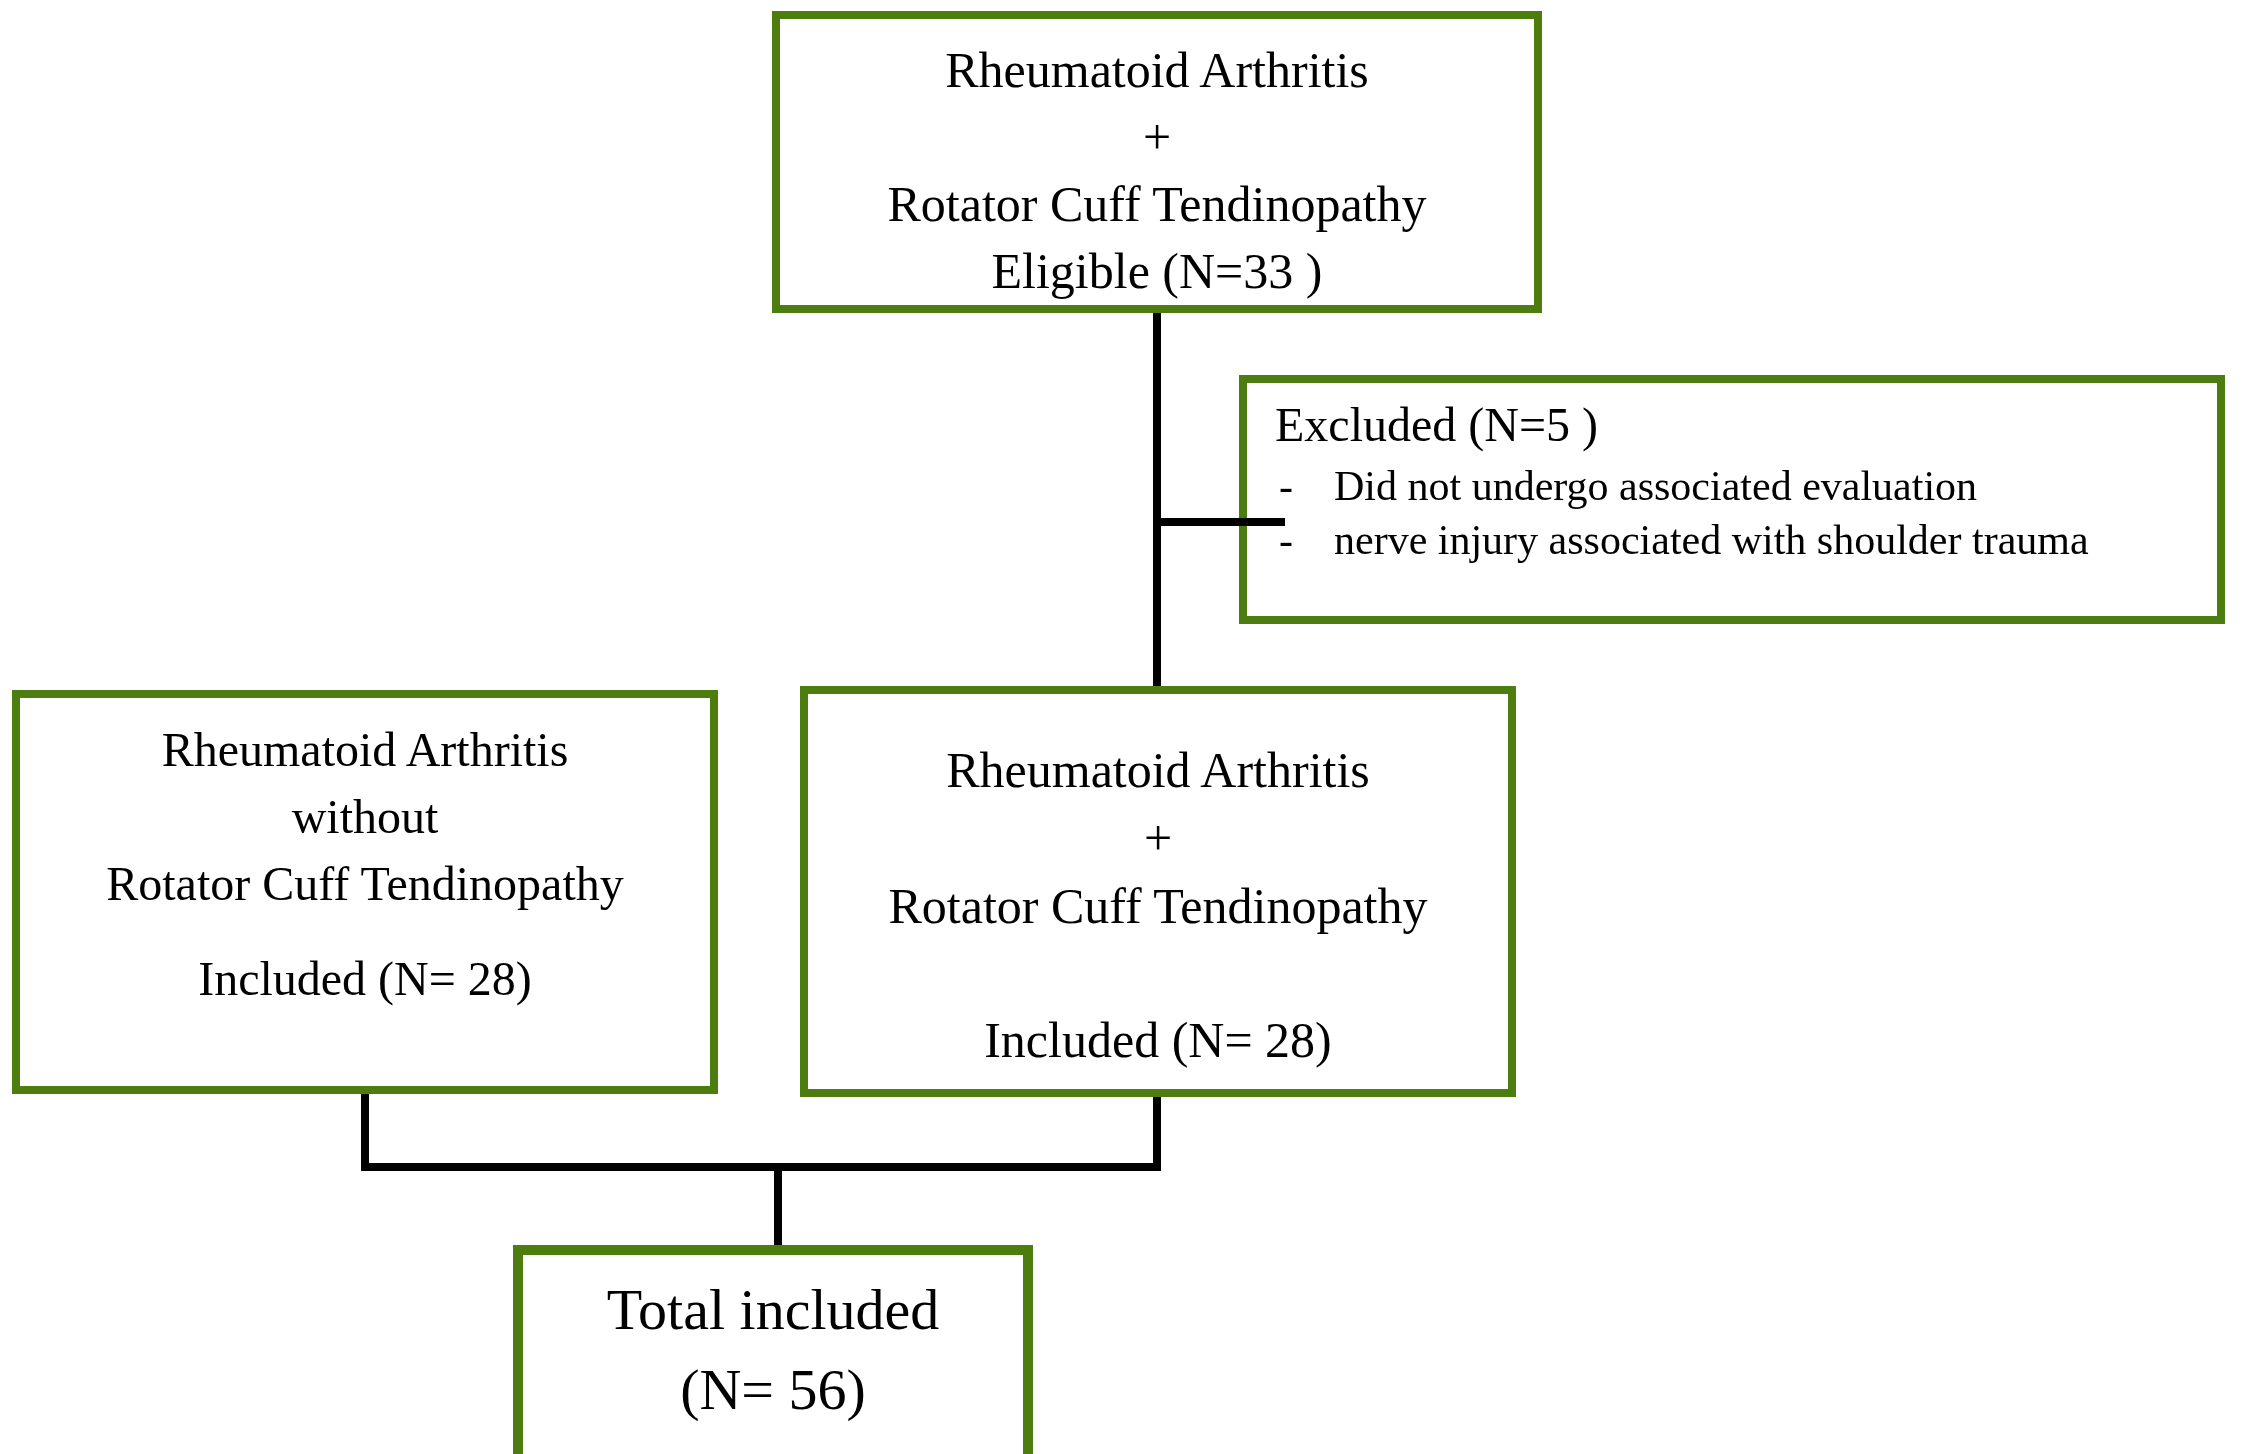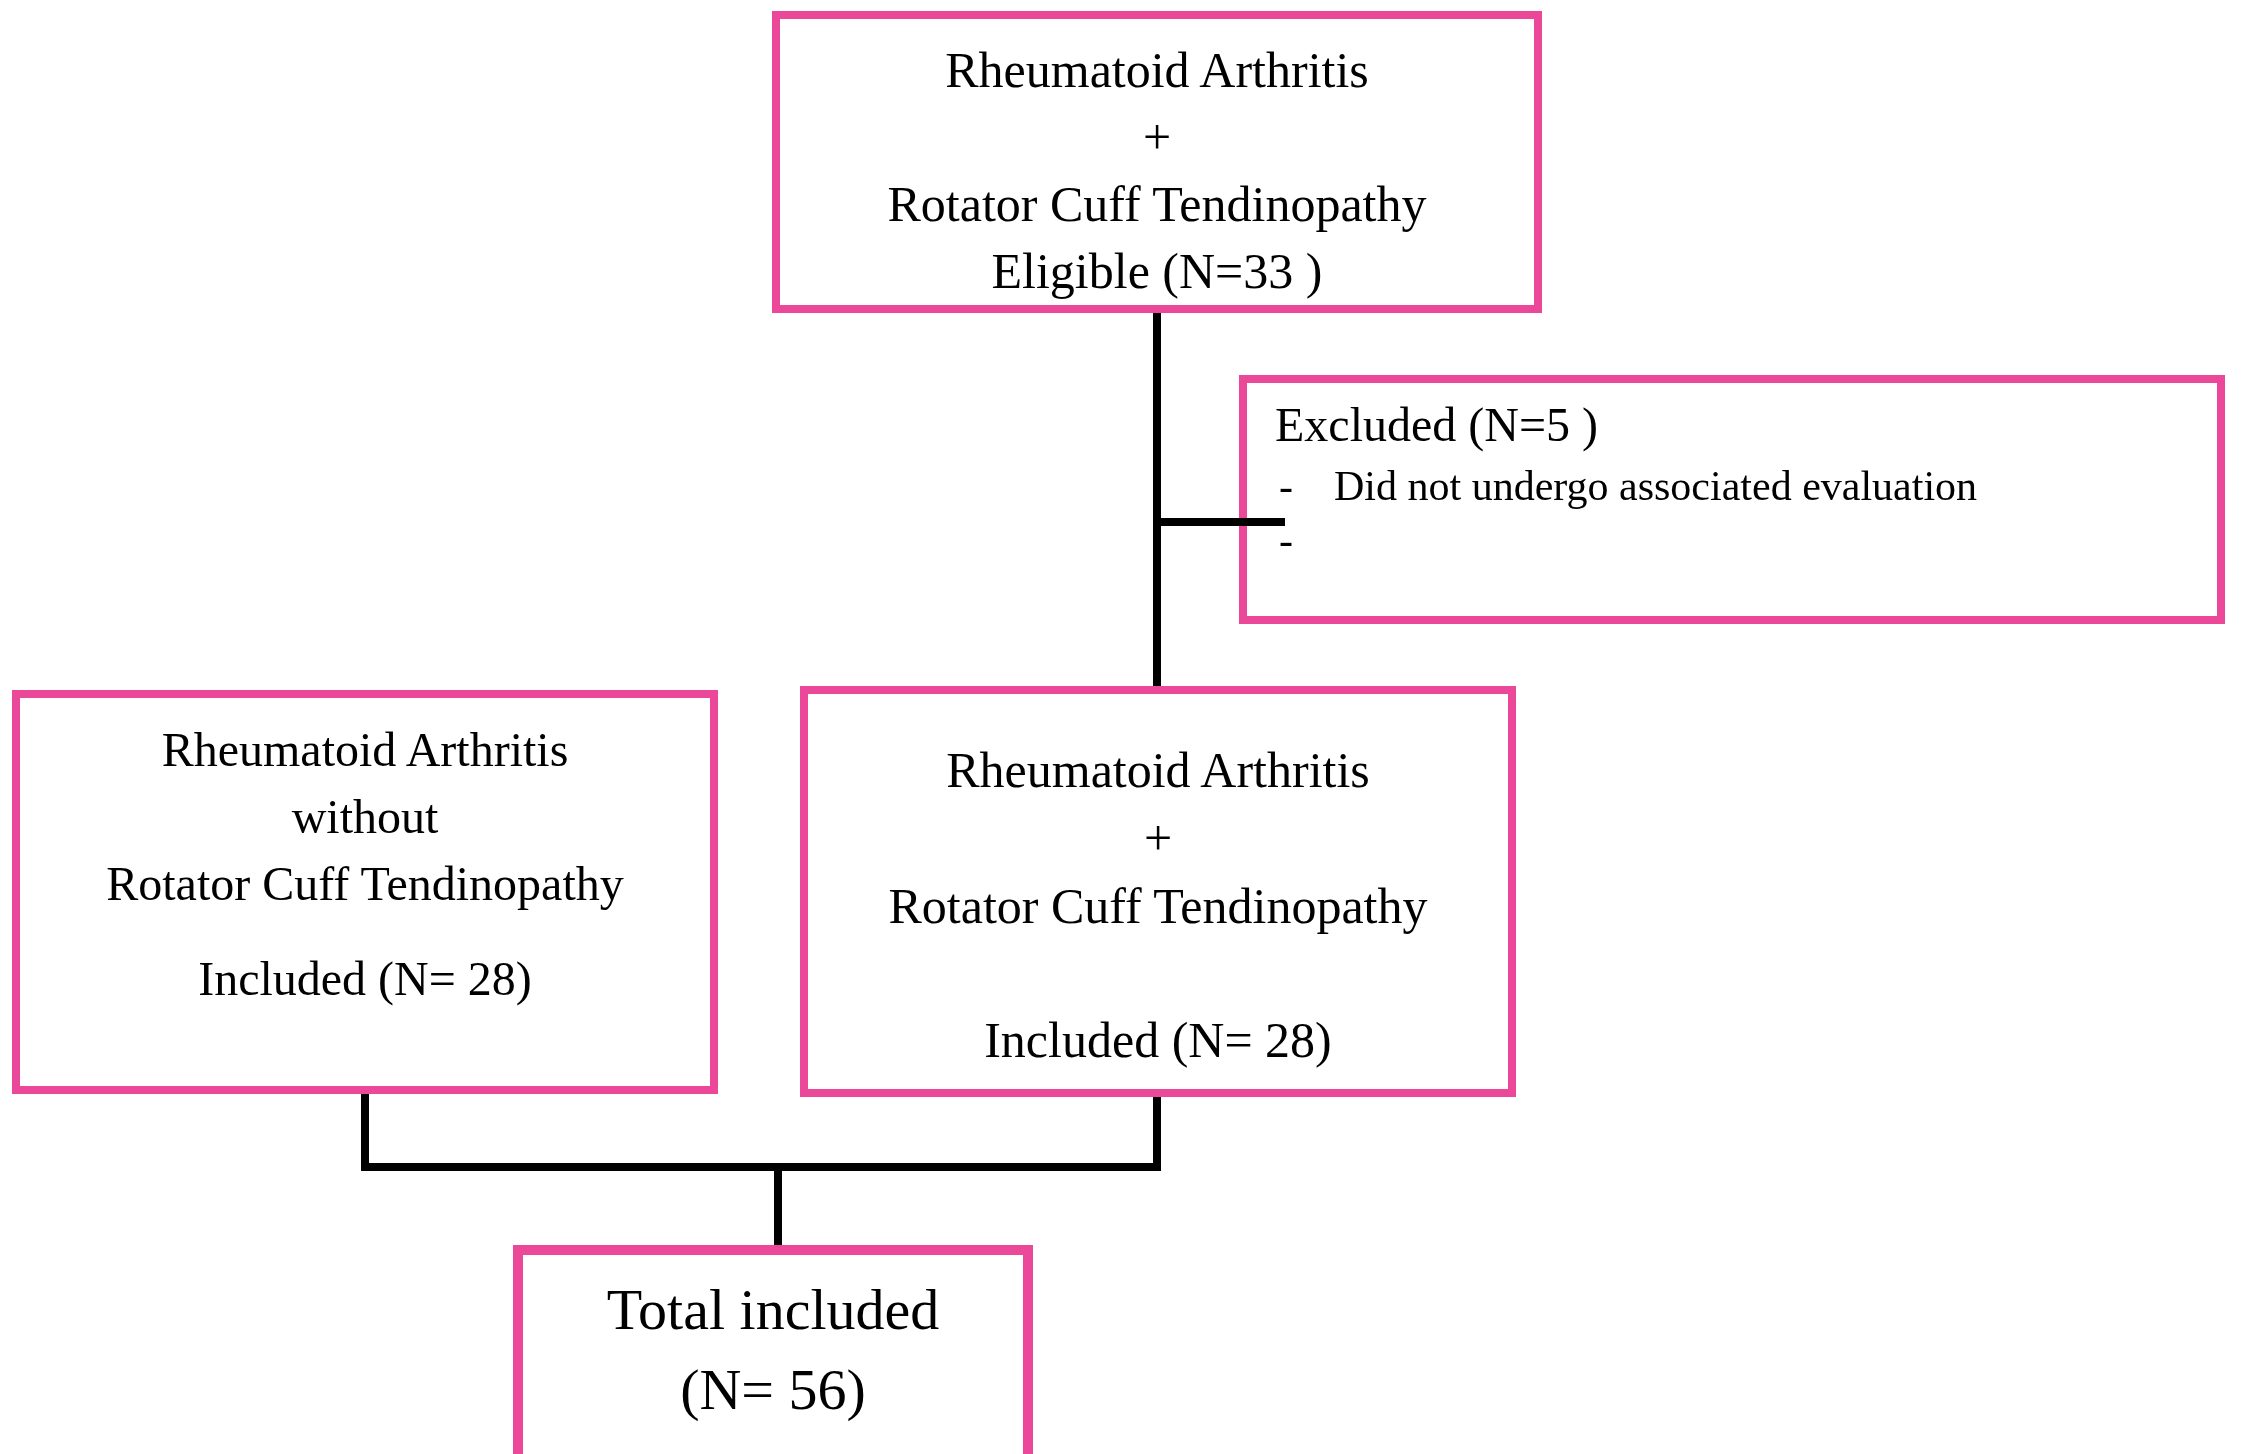--- a/index.html
+++ b/index.html
@@ -16,21 +16,21 @@
   }
   .canvas {
     position: relative;
     width: 2268px;
     height: 1454px;
     background: #ffffff;
   }
   .box {
     position: absolute;
     box-sizing: border-box;
-    border: 8px solid #ec4899;
+    border: 8px solid #4d7c0f;
     background: #fff;
   }
   .conn {
     position: absolute;
     background: #000;
   }
 
   
   .top-box {
     left: 772px; top: 11px;
@@ -131,20 +131,21 @@
     <div class="ex-list">
       <div class="ex-item">
         <span class="ex-dash">-</span>
         <span class="ex-text">
           <div>Did not undergo associated evaluation</div>
         </span>
       </div>
       <div class="ex-item">
         <span class="ex-dash">-</span>
         <span class="ex-text">
+          <div>nerve injury associated with shoulder trauma</div>
         </span>
       </div>
     </div>
   </div>
 
   <div class="box left-box">
     <div>Rheumatoid Arthritis</div>
     <div>without</div>
     <div>Rotator Cuff Tendinopathy</div>
     <div class="included-line">Included (N= 28)</div>

